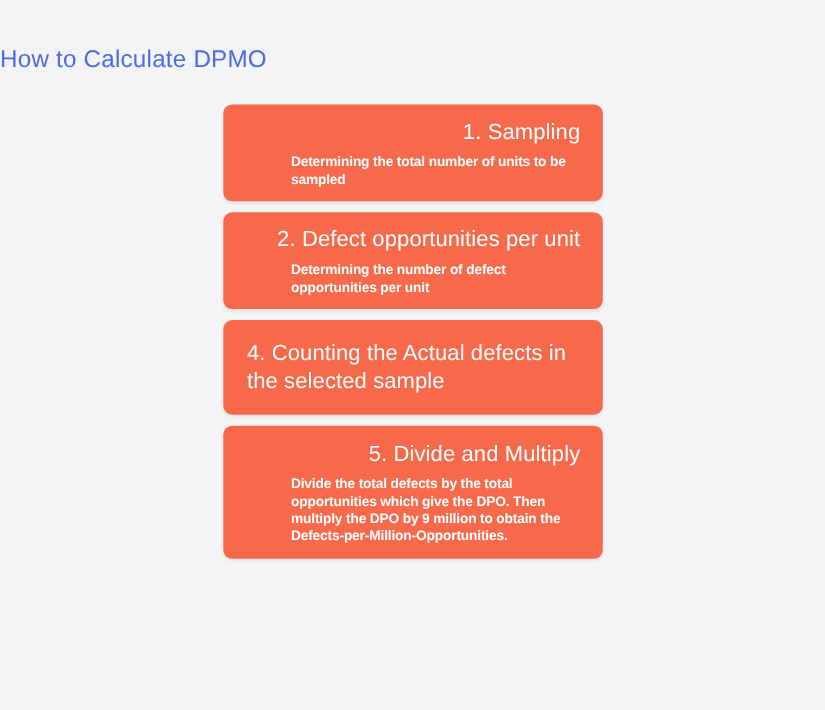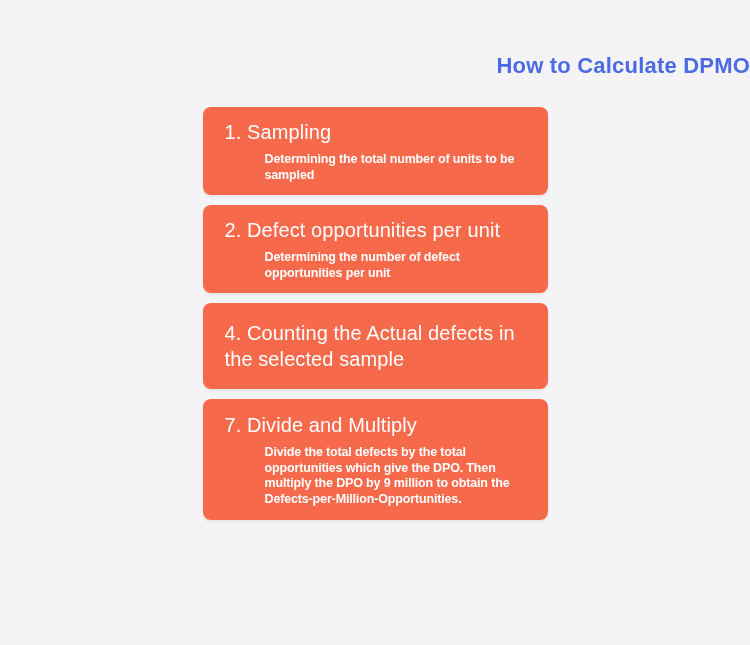--- a/index.html
+++ b/index.html
@@ -15,45 +15,45 @@
     background: var(--bg);
     font-family: "Liberation Sans", "DejaVu Sans", sans-serif;
     overflow: hidden;
   }
   .page {
     width: 750px;
     height: 645px;
     padding-top: 40px;
   }
   .page-title {
-    text-align: right;
+    text-align: left;
     font-size: 22px;
-    font-weight: 700;
+    font-weight: 400;
     line-height: 28px;
     color: var(--title);
     letter-spacing: 0.2px;
     margin-bottom: 27px;
-    margin-top: 12px;
   }
   .steps {
     width: 345px;
     margin: 0 auto;
     display: flex;
     flex-direction: column;
     gap: 10px;
   }
   .step-card {
     background: var(--card);
     border-radius: 8px;
     color: var(--card-text);
     padding: 12px 20px 12px 22px;
     display: flex;
     flex-direction: column;
     justify-content: center;
     box-shadow: 0 2px 3px rgba(120, 90, 80, 0.10);
+    align-items: flex-end;
   }
   .step-card.h1 { min-height: 88px; }
   .step-card.h2 { min-height: 87px; }
   .step-card.h3 { min-height: 87px; }
   .step-card.h4 { min-height: 86px; }
   .step-card.h5 { min-height: 121px; }
   .step-heading {
     font-size: 20px;
     font-weight: 500;
     line-height: 26px;
@@ -87,18 +87,18 @@
       <div class="step-description">Determining the number of defect opportunities per unit</div>
     </div>
 
 
     <div class="step-card h4">
       <div class="step-heading">4. Counting the Actual defects in the selected sample</div>
 
     </div>
 
     <div class="step-card h5">
-      <div class="step-heading">7. Divide and Multiply</div>
+      <div class="step-heading">5. Divide and Multiply</div>
       <div class="step-description">Divide the total defects by the total opportunities which give the DPO. Then multiply the DPO by 9 million to obtain the Defects-per-Million-Opportunities.</div>
     </div>
 
   </div>
 </div>
 
 </body></html>

